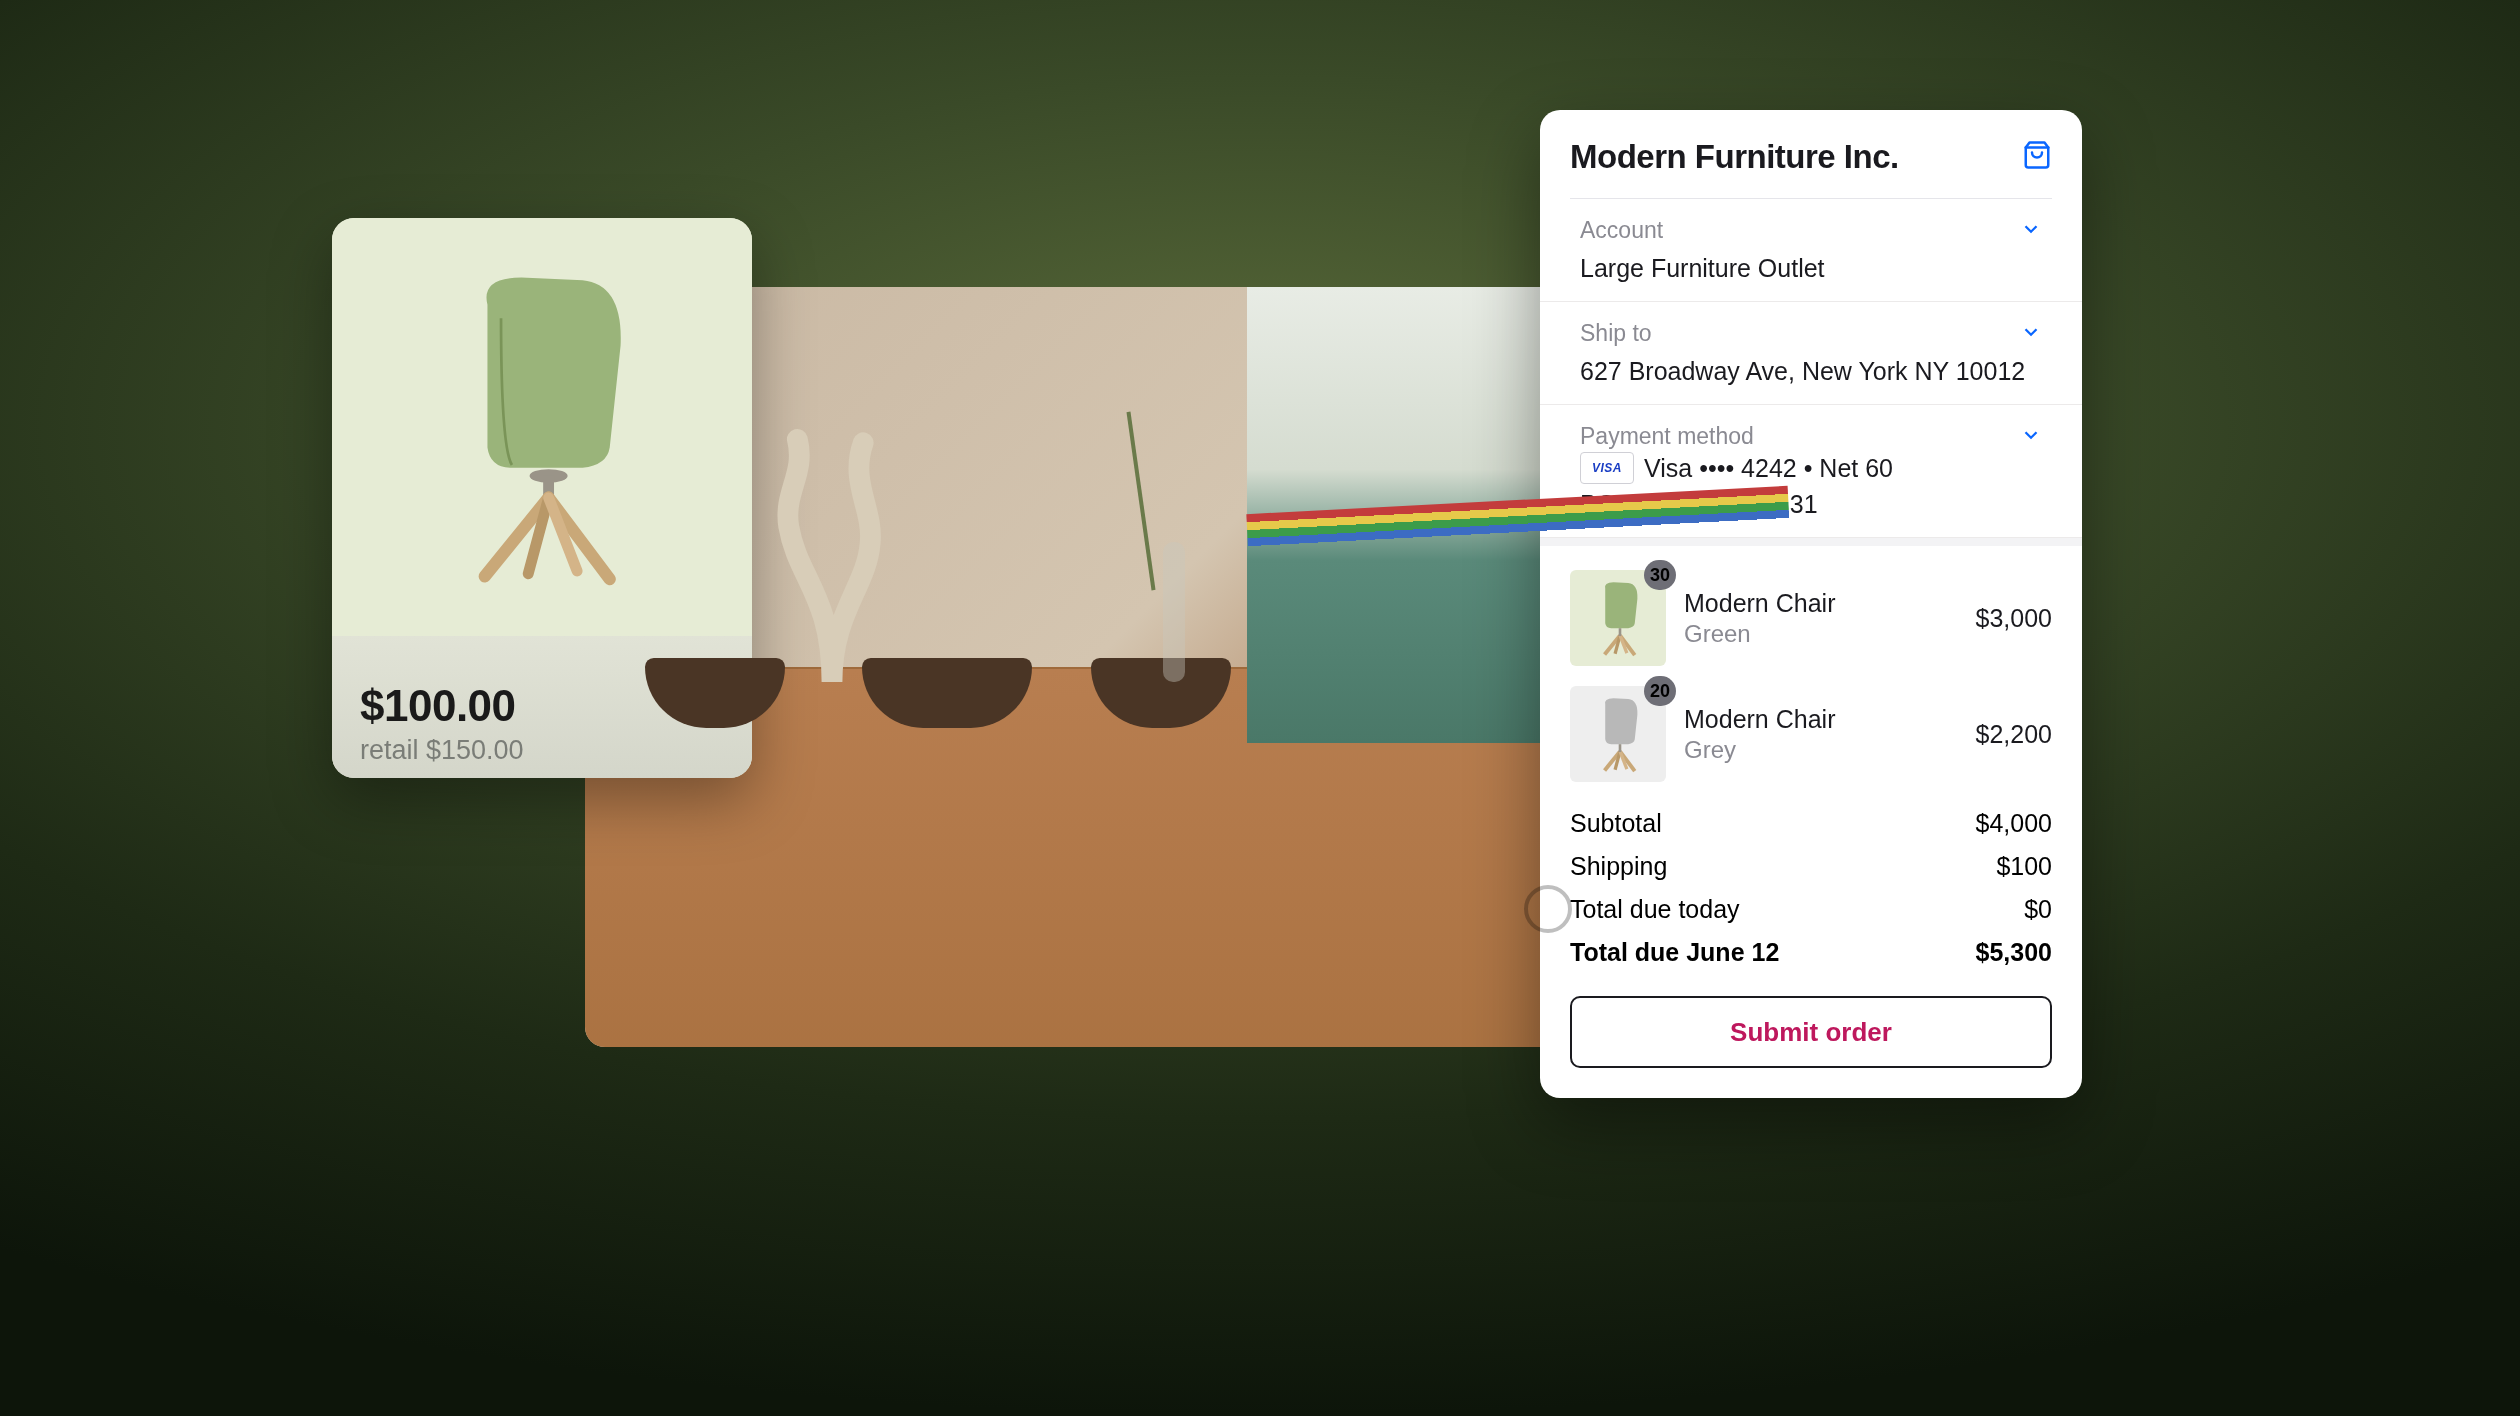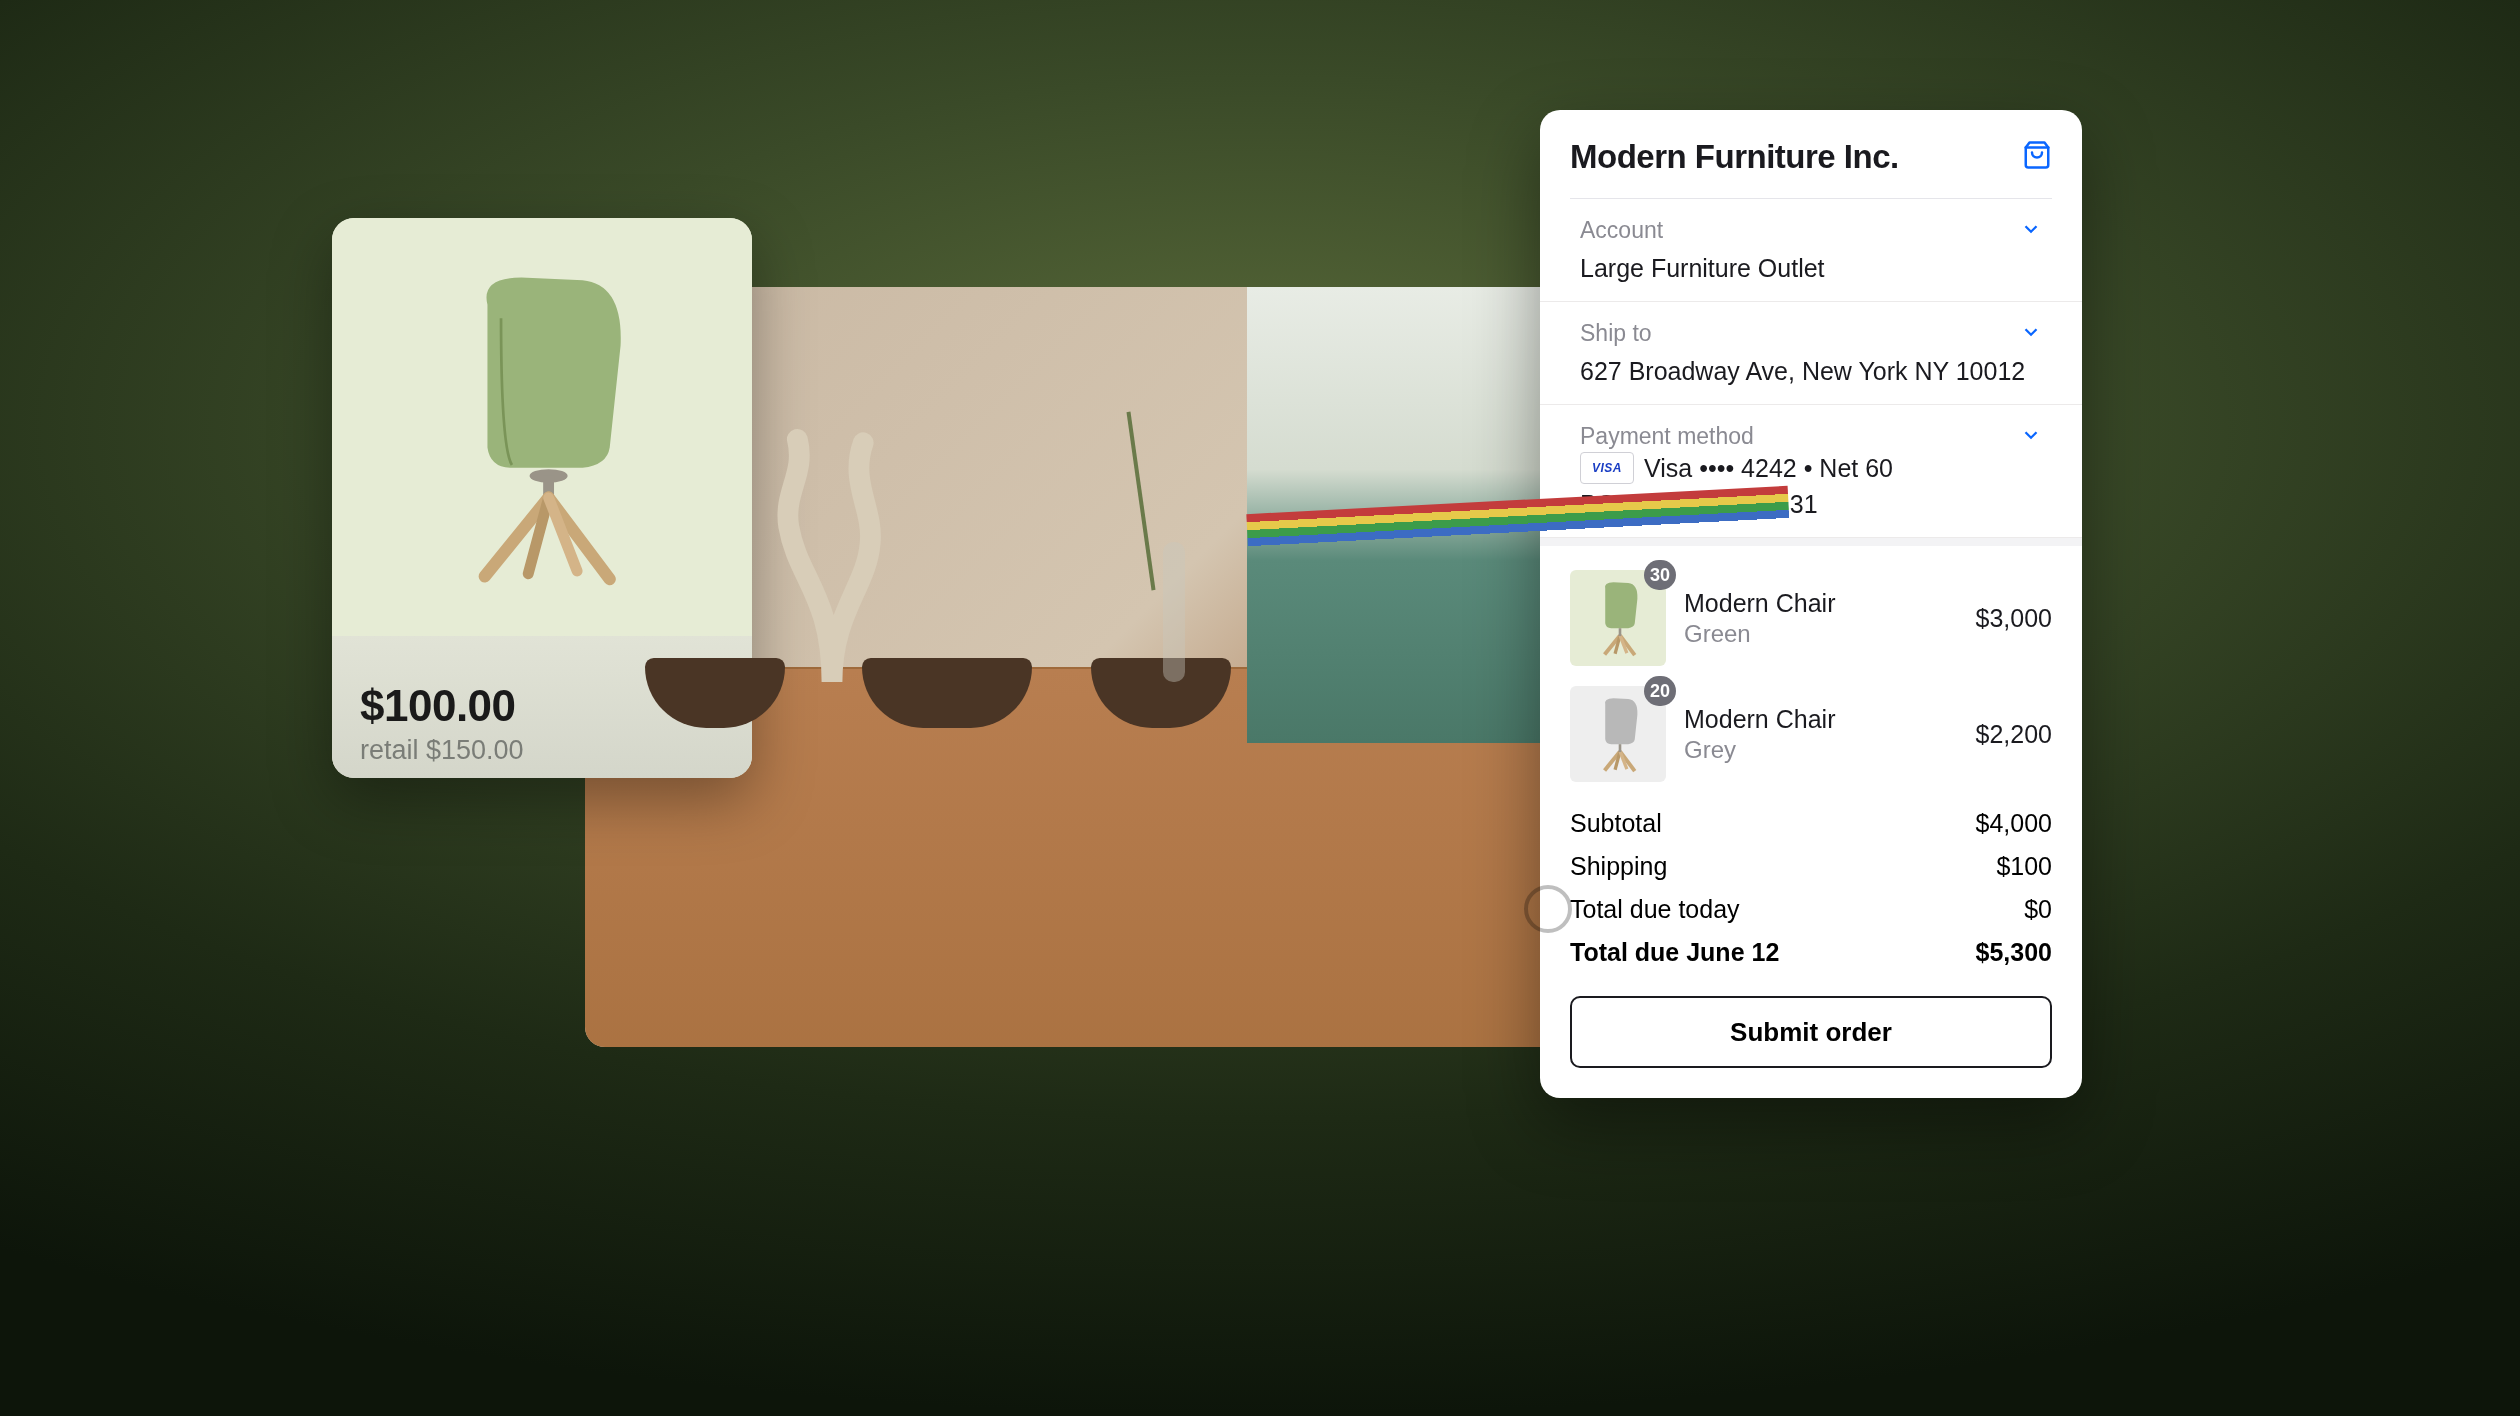--- a/index.html
+++ b/index.html
@@ -254,21 +254,21 @@
   .thumb.green { background: #e6ecd5; }
   .thumb.grey  { background: #eeeeee; }
   .qty-badge {
     position: absolute;
     top: -10px;
     right: -10px;
     min-width: 30px;
     height: 30px;
     padding: 0 6px;
     background: #6e6e76;
-    color: #ffffff;
+    color: #000000;
     font-size: 18px;
     font-weight: 600;
     border-radius: 15px;
     display: flex;
     align-items: center;
     justify-content: center;
   }
   .item-meta { flex: 1; }
   .item-name { font-size: 25px; color: #1a1a1f; }
   .item-variant { font-size: 24px; color: #8a8a92; margin-top: 2px; }
@@ -285,21 +285,21 @@
 
   .submit-btn {
     margin-top: 22px;
     width: 100%;
     height: 72px;
     border: 2px solid #1a1a1f;
     border-radius: 10px;
     background: #fff;
     font-size: 26px;
     font-weight: 600;
-    color: #000000;
+    color: #be185d;
     cursor: pointer;
   }
 
   
   .chair-svg { width: 78%; height: 78%; }
   .mini-chair-svg { width: 82%; height: 82%; }
 </style>
 </head>
 <body>
 

